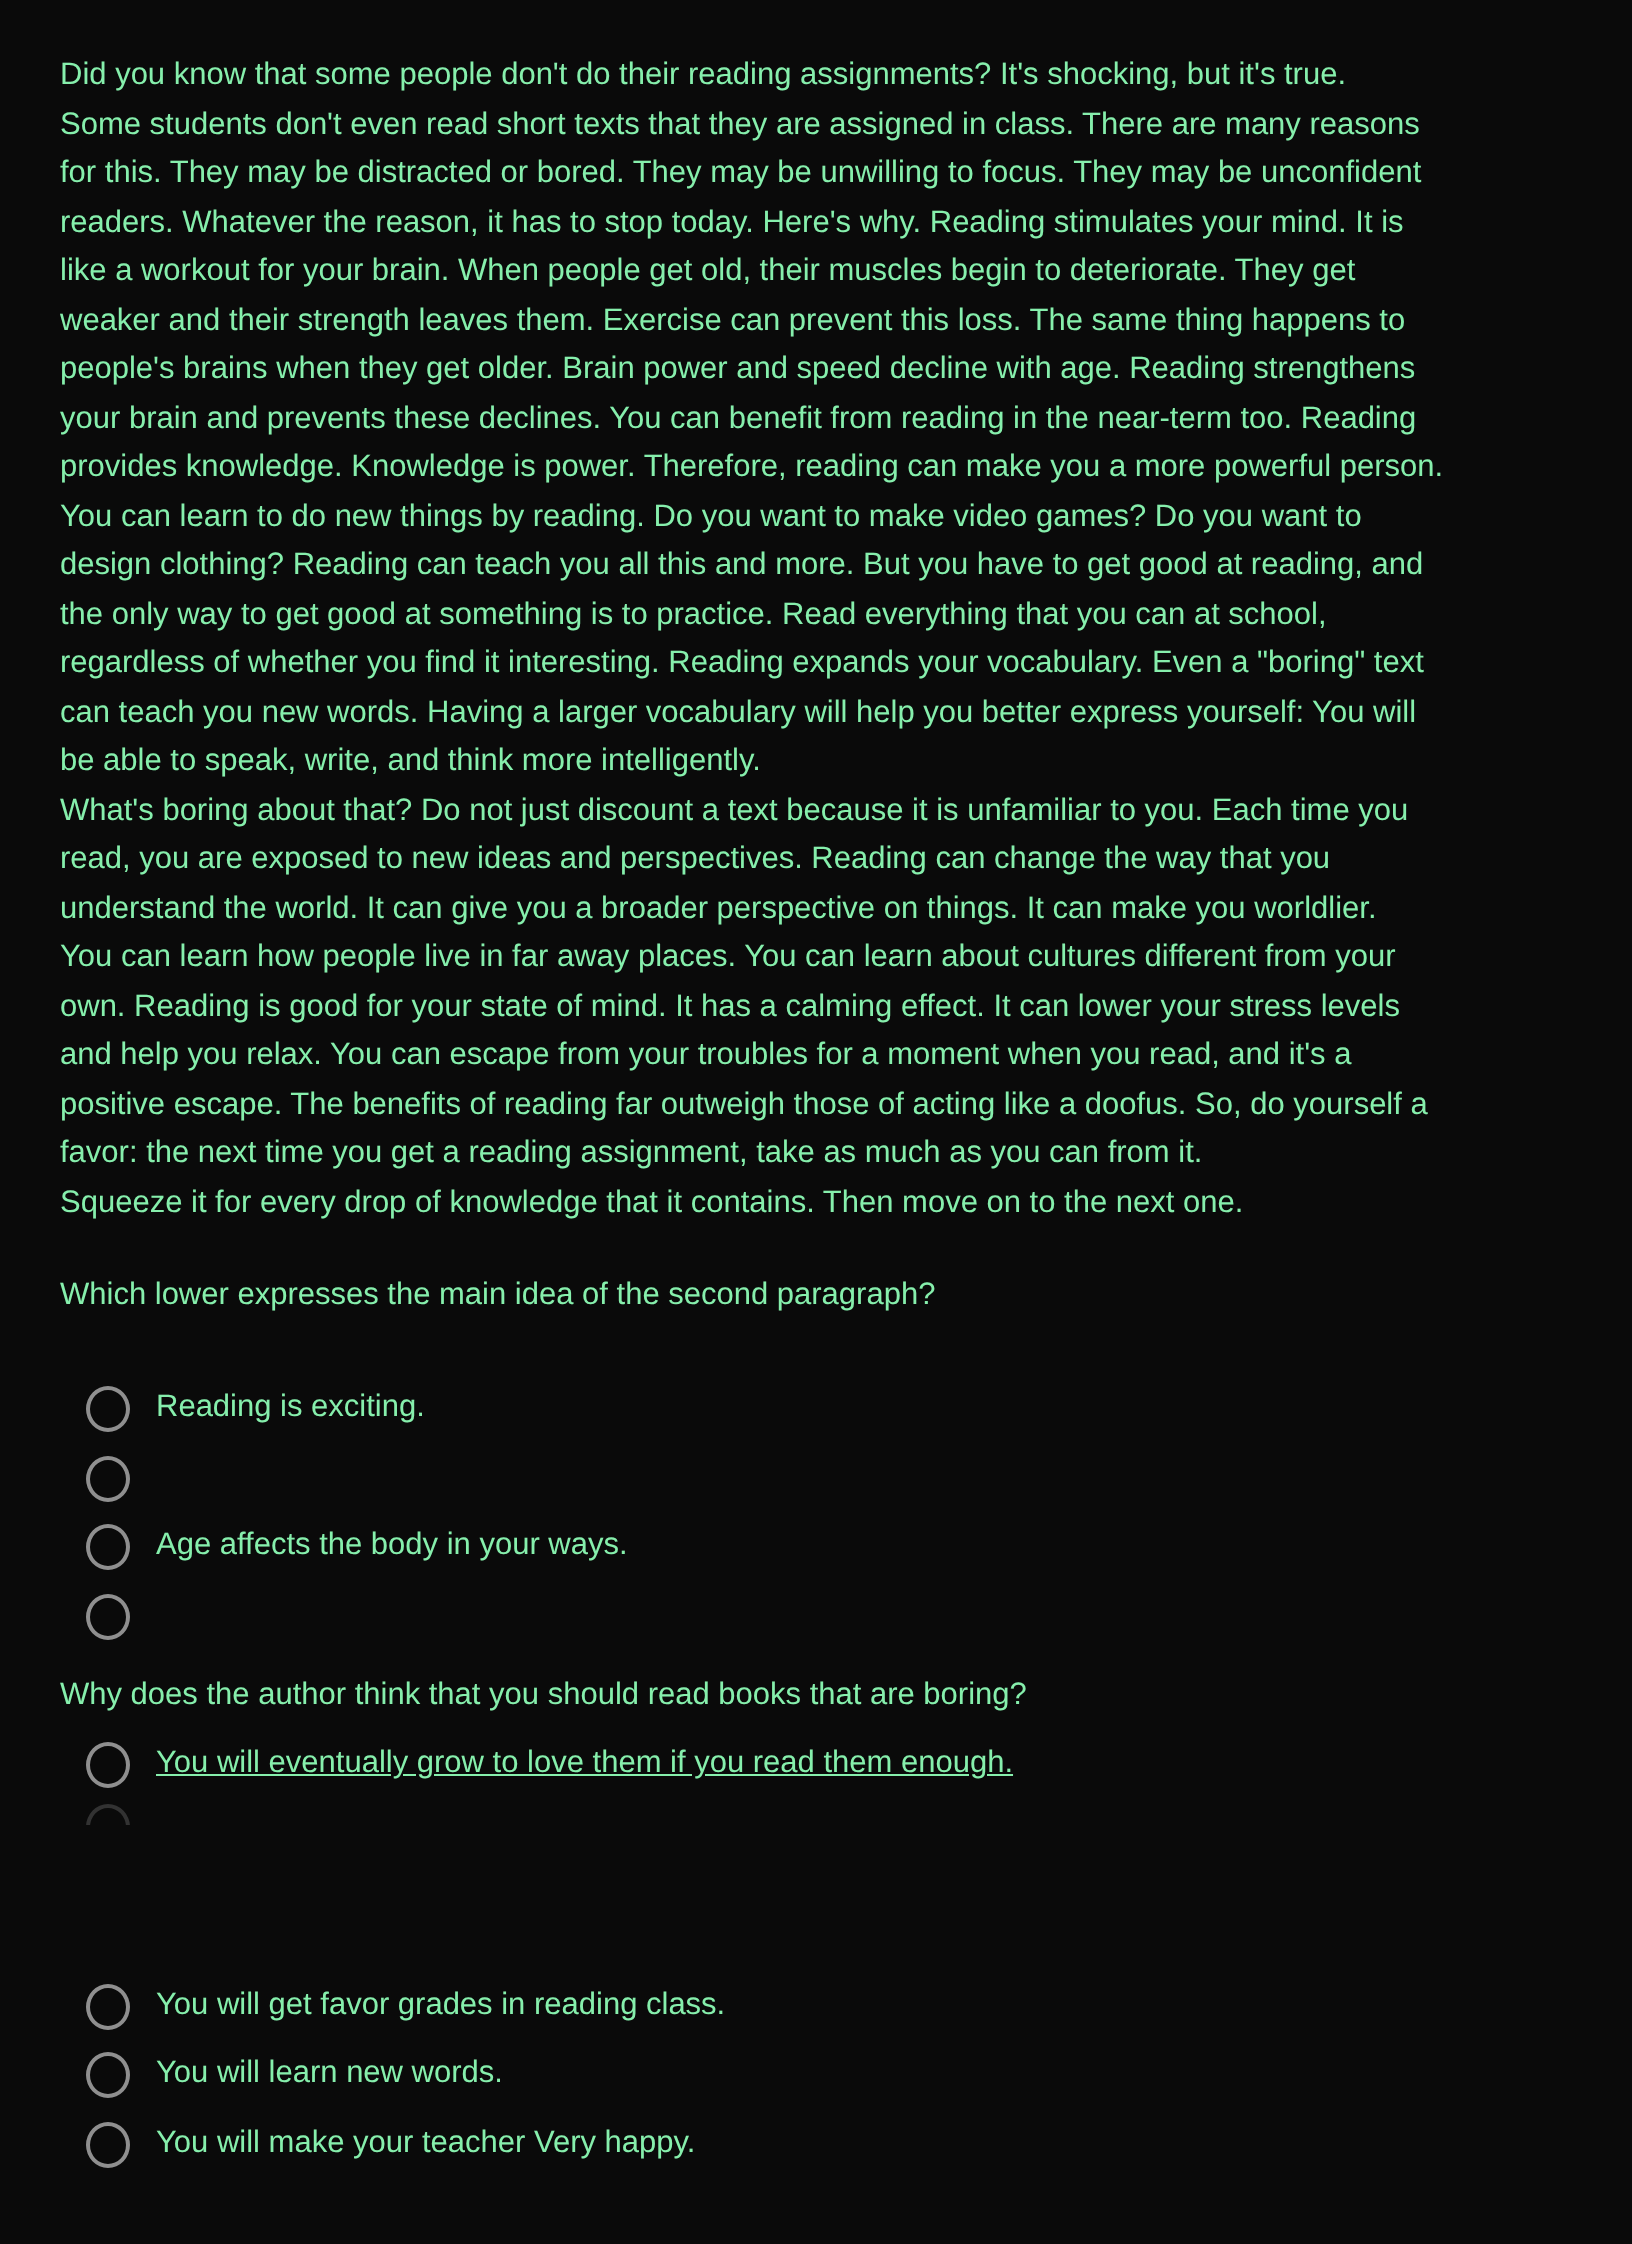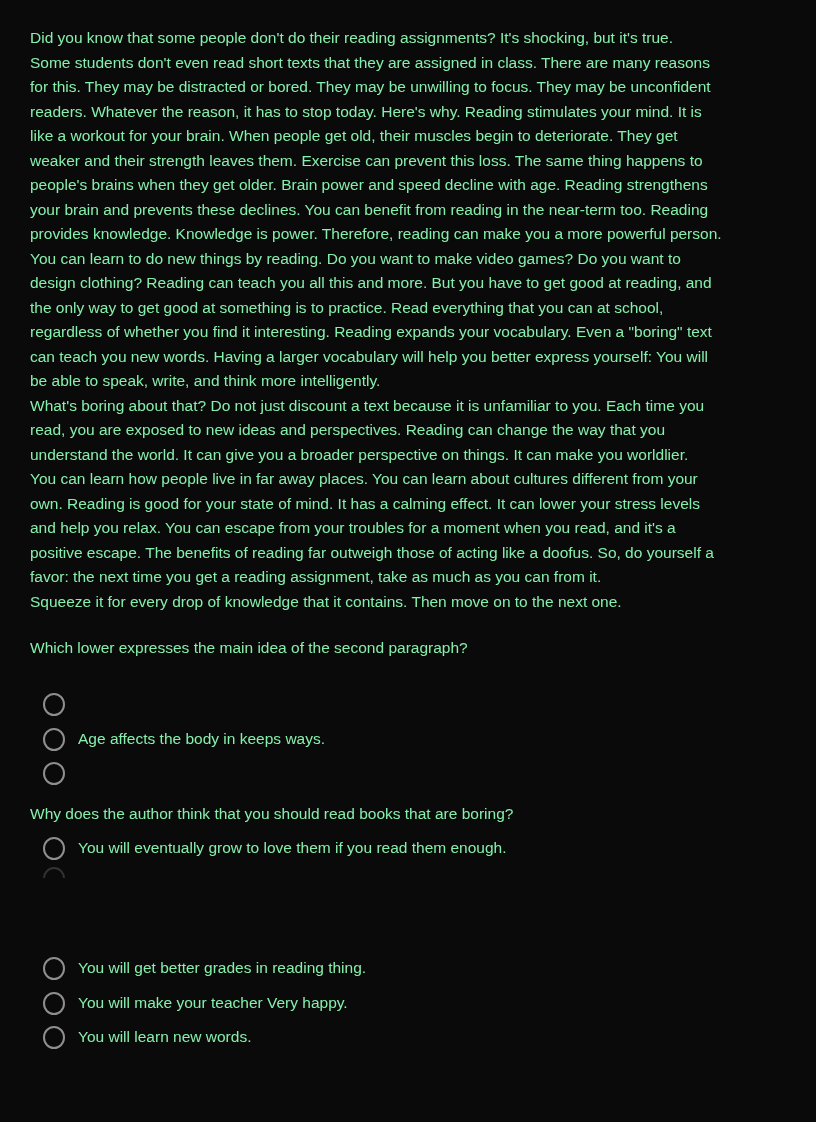--- a/index.html
+++ b/index.html
@@ -26,21 +26,21 @@
   .passage p {
     margin: 0;
     white-space: pre-line;
   }
   .question-prompt {
     white-space: pre-line;
   }
   .question-block.q1 { margin-top: 22px; }
   .question-block.q1 .options { margin-top: 32px; }
   .question-block.q2 { margin-top: 16px; }
-  .question-block.q2 .option.first { margin-top: 10px; margin-bottom: 0; }
+  .question-block.q2 .option.first { margin-top: 10px; margin-bottom: 0; text-decoration: underline; }
 
   .option {
     display: flex;
     align-items: center;
     height: 24px;
     margin-bottom: 10.5px;
     padding-left: 13px;
     cursor: pointer;
   }
   .radio {
@@ -103,49 +103,53 @@
 positive escape. The benefits of reading far outweigh those of acting like a doofus. So, do yourself a
 favor: the next time you get a reading assignment, take as much as you can from it.
 Squeeze it for every drop of knowledge that it contains. Then move on to the next one.</p>
   </div>
 
   <div class="question-block q1">
     <div class="question-prompt">Which lower expresses the main idea of the second paragraph?</div>
     <div class="options">
       <div class="option">
         <span class="radio"></span>
+        <span class="option-label">Reading is exciting.</span>
       </div>
       <div class="option">
         <span class="radio"></span>
-        <span class="option-label">Age affects the body in keeps ways.</span>
+      </div>
+      <div class="option">
+        <span class="radio"></span>
+        <span class="option-label">Age affects the body in your ways.</span>
       </div>
       <div class="option">
         <span class="radio"></span>
       </div>
     </div>
   </div>
 
   <div class="question-block q2">
     <div class="question-prompt">Why does the author think that you should read books that are boring?</div>
     <div class="options">
       <div class="option first">
         <span class="radio"></span>
         <span class="option-label">You will eventually grow to love them if you read them enough.</span>
       </div>
       <div class="ghost-gap">
         <span class="ghost-radio"></span>
       </div>
       <div class="option">
         <span class="radio"></span>
-        <span class="option-label">You will get better grades in reading thing.</span>
+        <span class="option-label">You will get favor grades in reading class.</span>
+      </div>
+      <div class="option">
+        <span class="radio"></span>
+        <span class="option-label">You will learn new words.</span>
       </div>
       <div class="option">
         <span class="radio"></span>
         <span class="option-label">You will make your teacher Very happy.</span>
-      </div>
-      <div class="option">
-        <span class="radio"></span>
-        <span class="option-label">You will learn new words.</span>
       </div>
     </div>
   </div>
 
 </div>
 
 </body></html>

